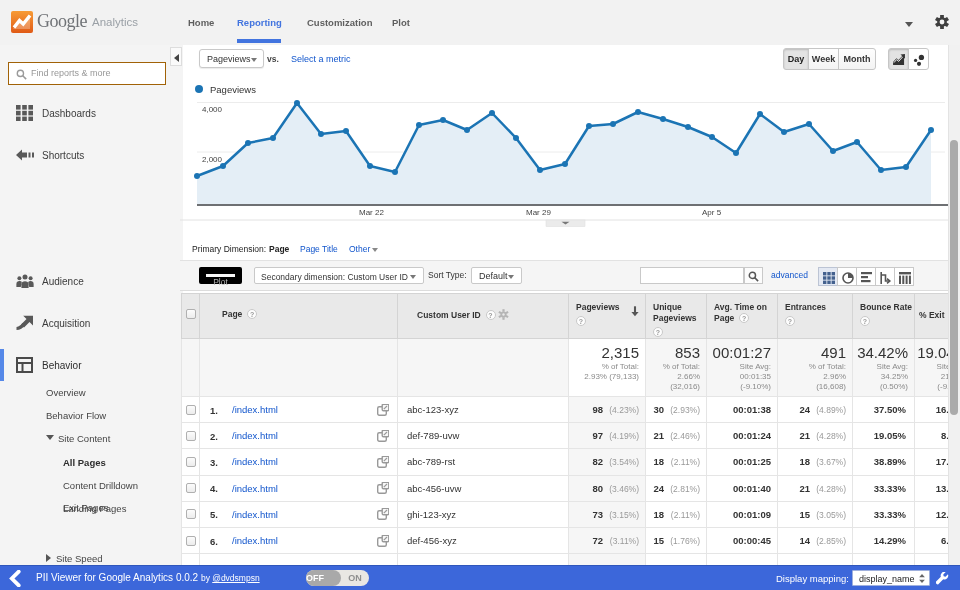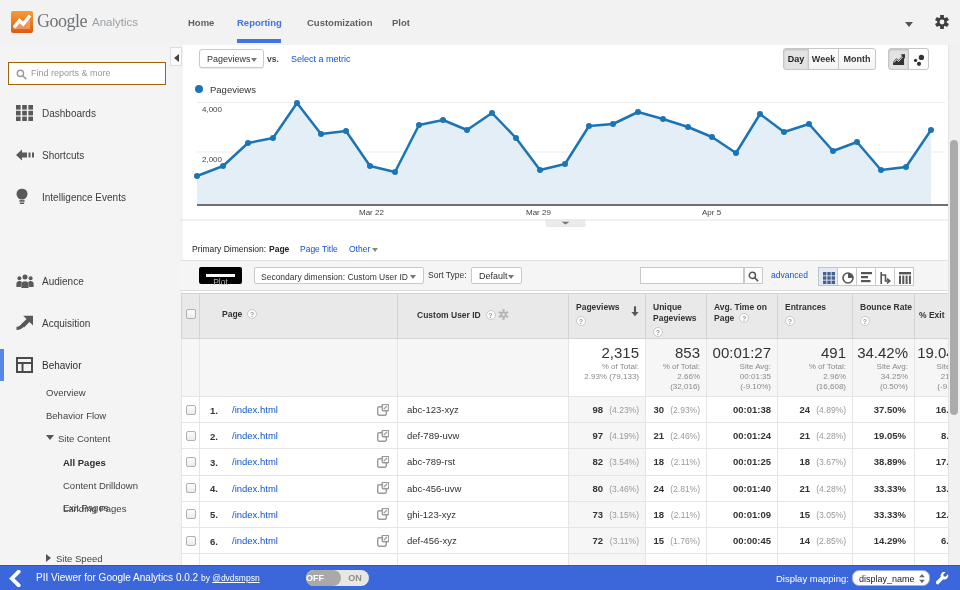--- a/index.html
+++ b/index.html
@@ -105,28 +105,20 @@
         <span>Dashboards</span>
       </div>
     <div class="si" style="top:99px">
         <svg width="18" height="12" viewBox="0 0 18 12" fill="#595959">
           <polygon points="0,6 6,0.5 6,3.5 11,3.5 11,8.5 6,8.5 6,11.5"></polygon>
           <rect x="12.5" y="3.5" width="2" height="5"></rect>
           <rect x="16" y="3.5" width="2" height="5"></rect>
         </svg>
         <span>Shortcuts</span>
       </div>
-    <div class="si" style="top:141px">
-        <svg width="12" height="17" viewBox="0 0 12 17" fill="#595959">
-          <circle cx="6" cy="5.5" r="5.5"></circle>
-          <rect x="3.4" y="11.6" width="5.2" height="1.6"></rect>
-          <rect x="3.9" y="14" width="4.2" height="1.5"></rect>
-        </svg>
-        <span>Intelligence Events</span>
-      </div>
     <div class="si" style="top:225px">
         <svg width="18" height="15" viewBox="0 0 18 15" fill="#595959">
           <circle cx="3.4" cy="4.8" r="2"></circle>
           <circle cx="14.6" cy="4.8" r="2"></circle>
           <circle cx="9" cy="3.6" r="2.5"></circle>
           <path d="M0.4 13.4v-3.2c0-1.6 1.3-2.6 3-2.6 1 0 1.9 0.4 2.4 1l-1 4.8z"></path>
           <path d="M17.6 13.4v-3.2c0-1.6-1.3-2.6-3-2.6-1 0-1.9 0.4-2.4 1l1 4.8z"></path>
           <path d="M5.4 14.6v-3.8c0-2 1.6-3.1 3.6-3.1s3.6 1.1 3.6 3.1v3.8z"></path>
         </svg>
         <span>Audience</span>
@@ -489,21 +481,21 @@
   <div class="a" id="foot">
     <svg class="a" style="left:8px;top:4px" width="14" height="17" viewBox="0 0 12 16">
         <polyline points="9.5,1.5 3,8 9.5,14.5" fill="none" stroke="#fff" stroke-width="3.6" stroke-linecap="round"></polyline>
       </svg>
     <span class="a" style="left:36px;top:6px;font-size:10px;color:#fff">PII Viewer for Google Analytics 0.0.2 <span style="font-size:8.5px">by <u>@dvdsmpsn</u></span></span>
     <div class="a" style="left:306px;top:4px;width:63px;height:16px;border-radius:8px;background:#e9e7e3">
       <div class="a" style="left:0;top:0;width:35px;height:16px;border-radius:8px;background:#a9a9a9;color:#fff;font-size:9px;font-weight:bold;text-align:left;line-height:16px">OFF</div>
       <div class="a" style="left:35px;top:0;width:28px;height:16px;color:#8f8f8f;font-size:9px;font-weight:bold;text-align:center;line-height:16px">ON</div>
     </div>
     <span class="a" style="left:776px;top:7px;font-size:9.5px;color:#fff">Display mapping:</span>
-    <div class="a" style="left:852px;top:4px;width:78px;height:16px;background:#fff;border-radius:7px;border:1px solid #9fb0dd">
+    <div class="a" style="left:852px;top:4px;width:78px;height:16px;background:#fff;border-radius:1px;border:1px solid #9fb0dd">
       <span style="position:absolute;left:6px;top:3px;font-size:9px;color:#222">display_name</span>
       <svg style="position:absolute;right:3px;top:3px" width="8" height="9" viewBox="0 0 9 11" fill="#666">
           <polygon points="4.5,0 8,4 1,4"></polygon>
           <polygon points="4.5,11 8,7 1,7"></polygon>
         </svg>
     </div>
     <svg class="a" style="left:936px;top:6px" width="13" height="13" viewBox="0 0 15 15">
         <path d="M13.8 2.6 11 5.4 8.8 5 8.4 2.8 11.2 0 A4.4 4.4 0 0 0 5.6 5.6 L0.7 10.5 A2 2 0 1 0 3.5 13.3 L8.4 8.4 A4.4 4.4 0 0 0 13.8 2.6 Z" fill="#fff"></path>
       </svg>
   </div>

